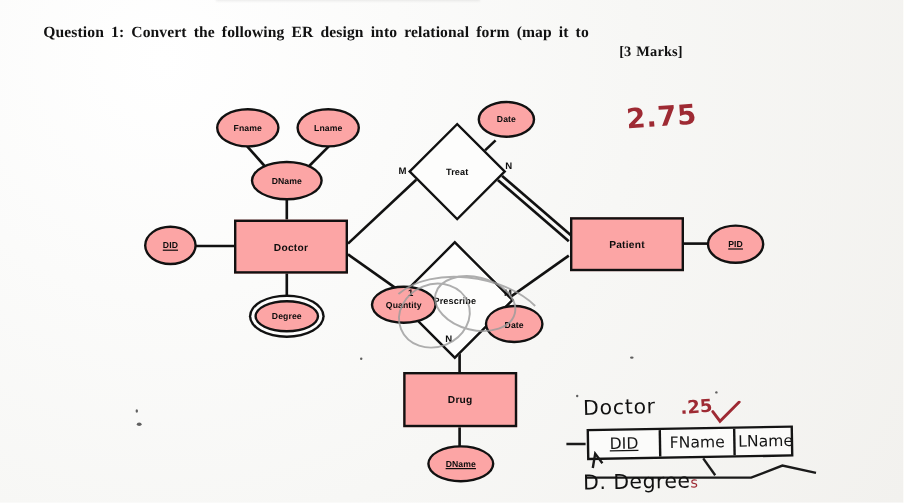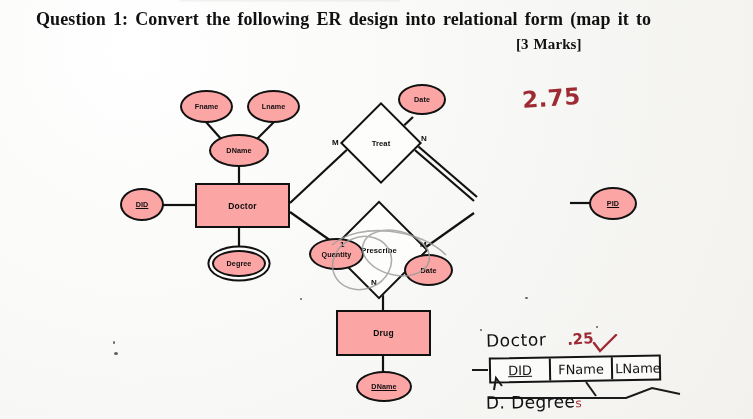--- a/index.html
+++ b/index.html
@@ -36,34 +36,34 @@
   .qtext {
     position: absolute;
     font-family: "Liberation Serif", serif;
     font-weight: 700;
     color: #111;
     letter-spacing: .1px;
     white-space: nowrap;
   }
   #q-line1 {
     left: 36px;
-    top: 9px;
-    font-size: 18px;
+    top: 19px;
+    font-size: 13px;
     word-spacing: 2.5px;
   }
   #q-line2 {
     left: 36px;
     top: 36px;
     font-size: 15.5px;
     word-spacing: 2px;
   }
   #q-marks {
     left: 516px;
     top: 36px;
-    font-size: 15px;
+    font-size: 12px;
     word-spacing: 1px;
   }
 
   
   .er {
     position: absolute;
     box-sizing: border-box;
     display: flex;
     align-items: center;
     justify-content: center;
@@ -255,20 +255,23 @@
   </div>
   <div class="er attr key" style="left:120px;top:188px;width:44px;height:33px;">
     <span>DID</span>
   </div>
   <div class="er attr multi" style="left:212px;top:250px;width:54px;height:27px;">
     <span>Degree</span>
   </div>
 
   <div class="er entity" style="left:195px;top:183px;width:95px;height:45px;">
     <span>Doctor</span>
+  </div>
+  <div class="er entity" style="left:475px;top:181px;width:95px;height:45px;">
+    <span>Patient</span>
   </div>
   <div class="er entity" style="left:336px;top:310px;width:95px;height:46px;">
     <span>Drug</span>
   </div>
 
   <div class="er attr key" style="left:589px;top:187px;width:48px;height:33px;">
     <span>PID</span>
   </div>
 
   <div class="diamond-wrap" style="left:352px;top:114px;width:58px;height:58px;">

